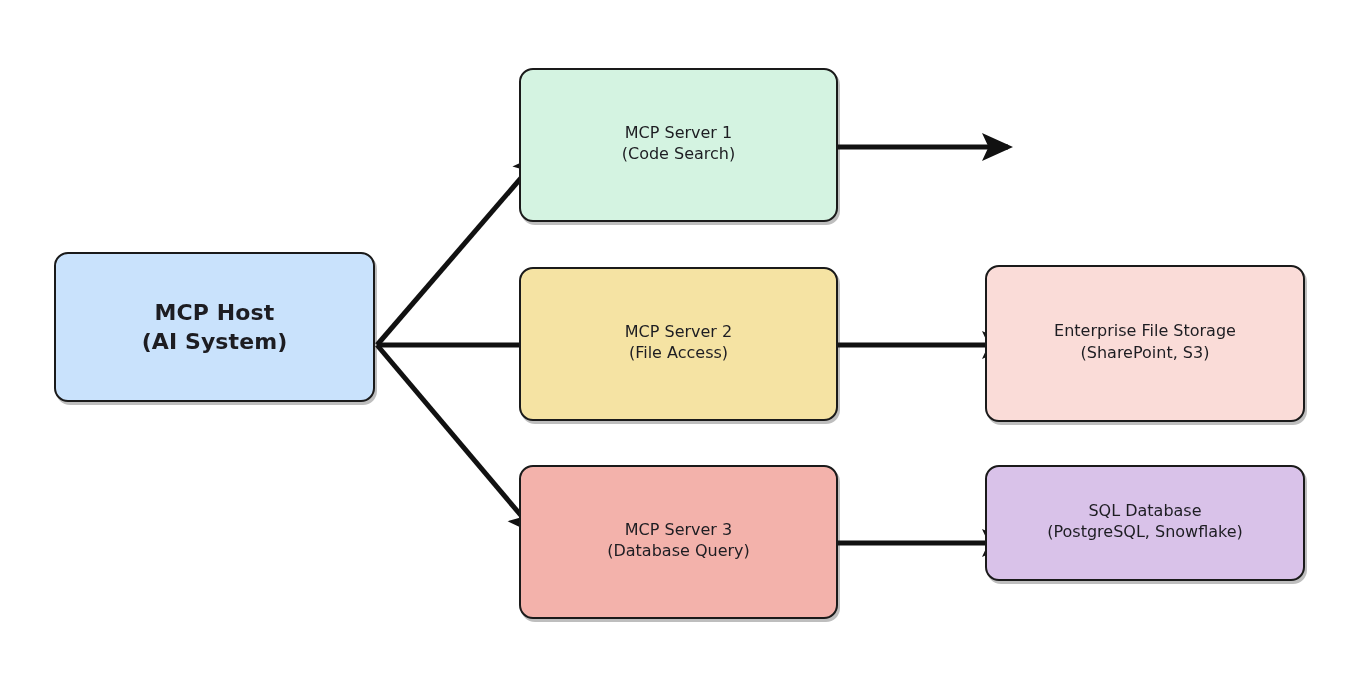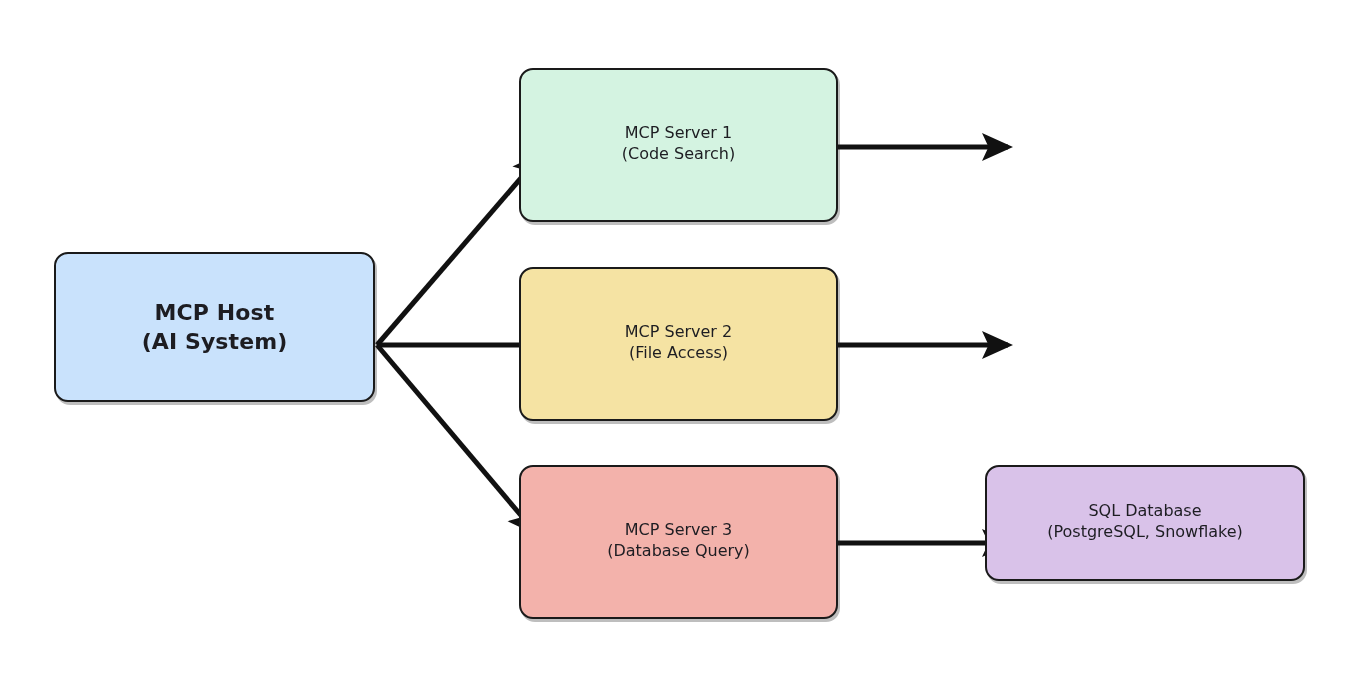--- a/index.html
+++ b/index.html
@@ -101,19 +101,23 @@
     <span class="label">MCP Server 2
 (File Access)</span>
   </div>
 
   <div class="node node-server" style="left: 519px; top: 465px; width: 319px; height: 154px; background: rgb(243, 178, 171); border-color: rgb(26, 26, 26); text-align: center;">
     <span class="label">MCP Server 3
 (Database Query)</span>
   </div>
 
 
+  <div class="node node-resource" style="left: 985px; top: 265px; width: 320px; height: 157px; background: rgb(250, 220, 216); border-color: rgb(26, 26, 26);">
+    <span class="label">Enterprise File Storage
+(SharePoint, S3)</span>
+  </div>
 
   <div class="node node-resource" style="left: 985px; top: 465px; width: 320px; height: 116px; background: rgb(217, 194, 233); border-color: rgb(26, 26, 26);">
     <span class="label">SQL Database
 (PostgreSQL, Snowflake)</span>
   </div>
 
 </div>
 
 </body></html>

